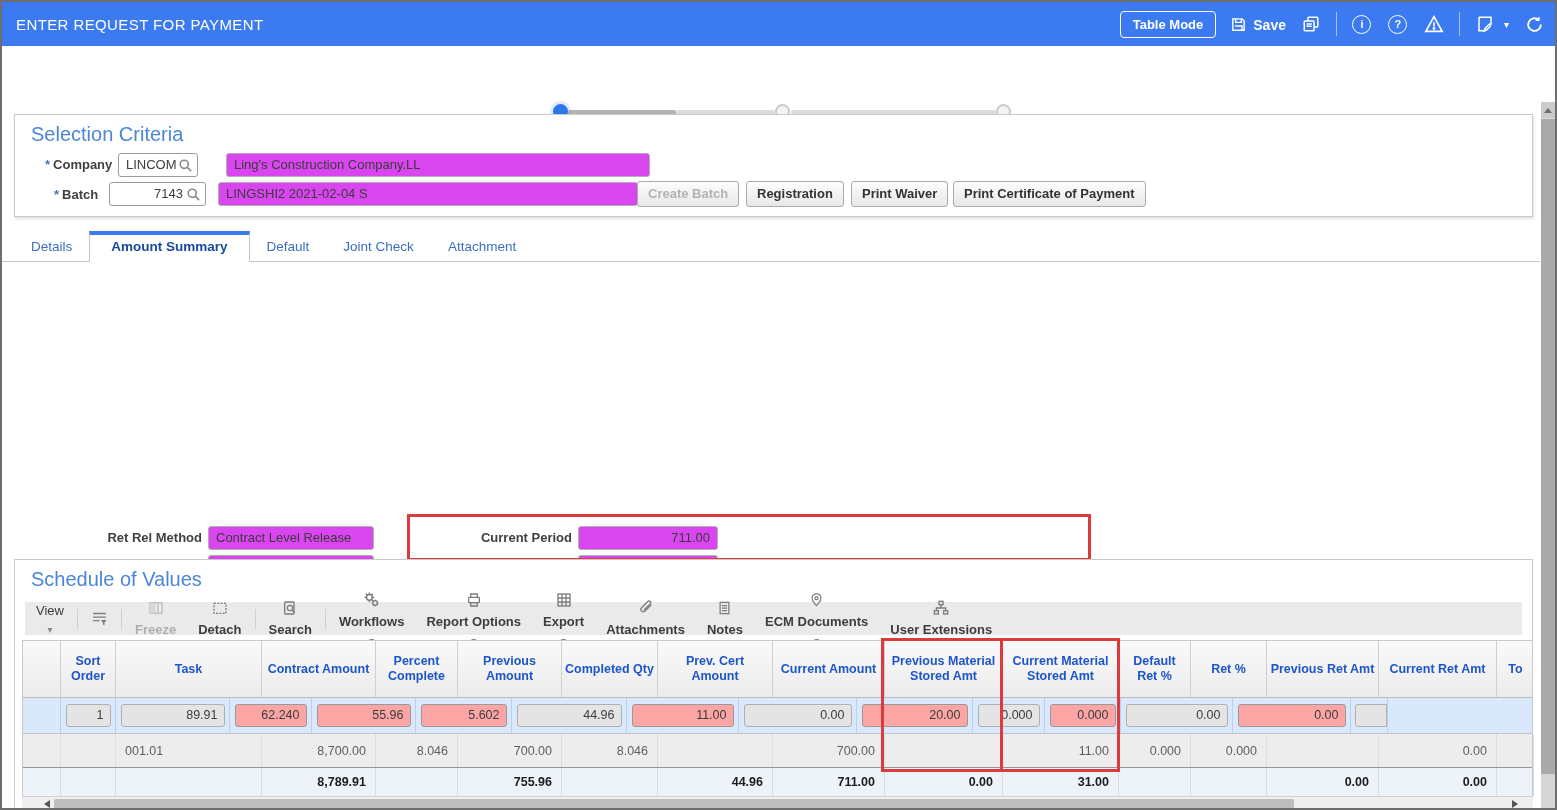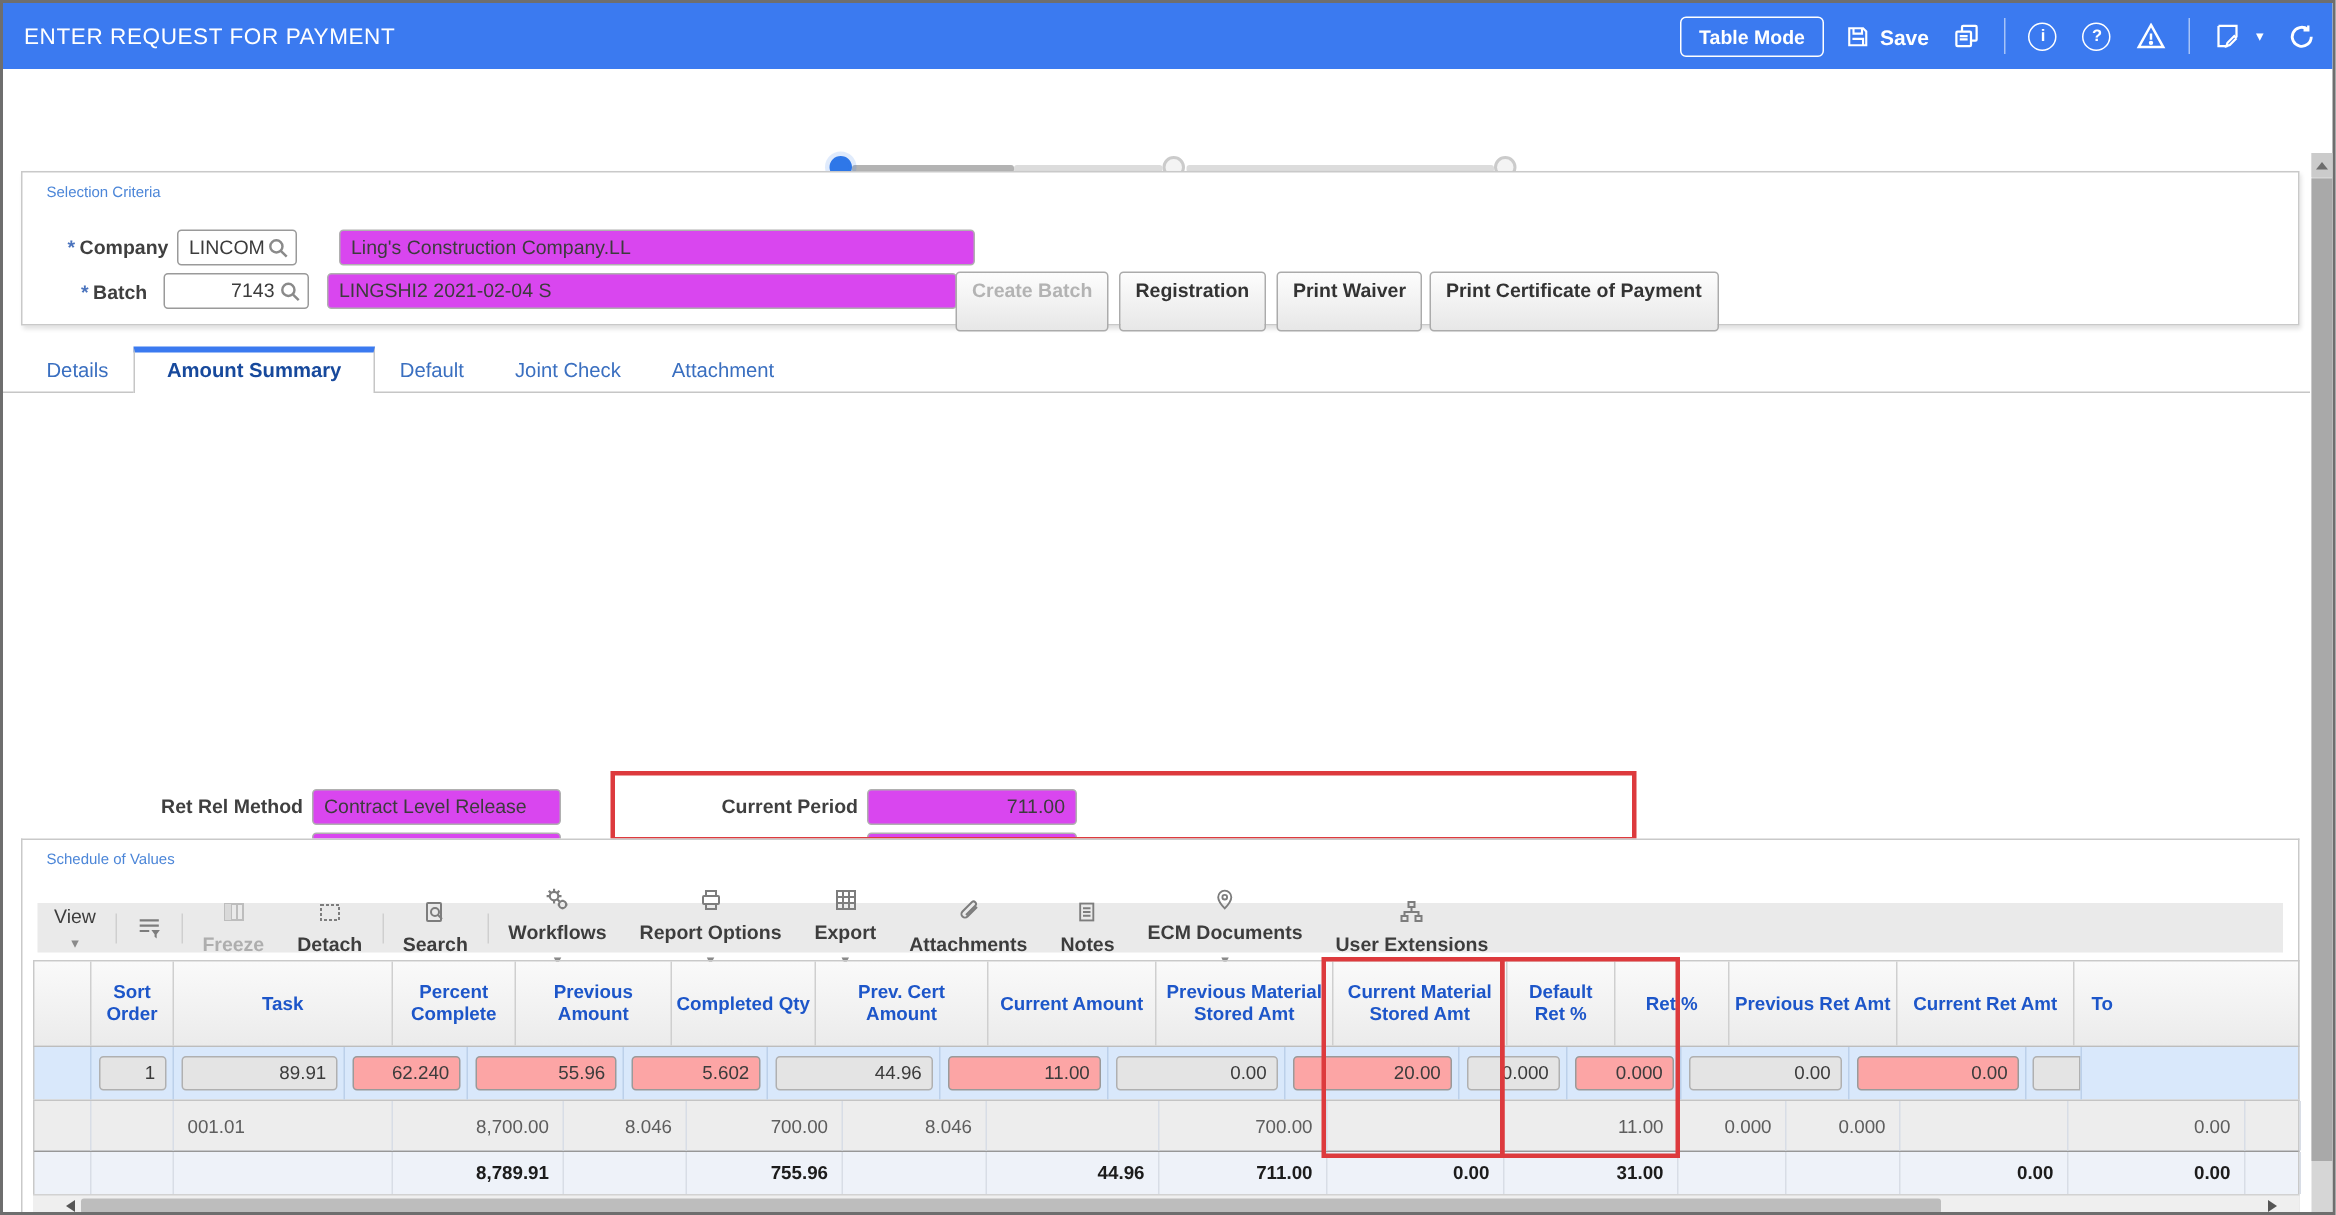--- a/index.html
+++ b/index.html
@@ -19,30 +19,30 @@
   
   .train{position:absolute;left:0;top:44px;width:1538px;height:64px;background:#fff;}
   .t-conn{position:absolute;top:64px;height:5px;background:#dcdcdc;border-radius:2px;}
   .t-conn.dark{background:#b3b3b3;}
   .t-dot{position:absolute;top:58px;width:15px;height:15px;border-radius:50%;background:#f4f4f4;border:2px solid #cbcbcb;box-sizing:border-box;}
   .t-dot.active{background:#2e77e8;border-color:#2e77e8;box-shadow:0 0 0 3px rgba(46,119,232,.15);}
   .t-lbl{position:absolute;top:83px;transform:translateX(-50%);font-size:13.5px;color:#3c66b0;white-space:nowrap;}
   .t-lbl.active{color:#1d50b5;font-weight:bold;}
   
   .selbox{position:absolute;left:12px;top:112px;width:1519px;height:103px;border:1px solid #c9c9c9;background:#fff;box-sizing:border-box;box-shadow:1px 2px 3px rgba(0,0,0,.12);}
-  .sec-title{color:#4c86d8;font-size:10px;}
+  .sec-title{color:#4c86d8;font-size:20px;}
   .selbox .sec-title{position:absolute;left:16px;top:8px;}
   .fl{position:absolute;font-size:13px;font-weight:bold;color:#3f3f3f;white-space:nowrap;}
   .req{color:#4a73bd;margin-right:3px;font-weight:bold;}
   .fbox{position:absolute;height:24px;border:1px solid #b0b0b0;border-radius:3px;background:#d946ef;color:#3c3c3c;
         font-size:13px;line-height:22px;padding:0 7px;box-sizing:border-box;overflow:hidden;white-space:nowrap;}
   .fbox.edit{background:#fff;border-color:#9a9a9a;}
   .fbox.num{text-align:right;}
   .lookup{position:absolute;top:4px;right:4px;width:15px;height:15px;}
-  .btn{position:absolute;height:40px;background:linear-gradient(#fdfdfd,#e7e7e7);border:1px solid #ababab;border-radius:3px;
+  .btn{position:absolute;height:26px;background:linear-gradient(#fdfdfd,#e7e7e7);border:1px solid #ababab;border-radius:3px;
        font-size:13px;font-weight:bold;color:#333;padding:0 10px;line-height:24px;text-align:center;cursor:pointer;box-sizing:border-box;white-space:nowrap;}
   .btn.disabled{color:#b3b3b3;cursor:default;}
   
   .tabbar{position:absolute;left:0;top:229px;width:1538px;height:31px;border-bottom:1px solid #c6c6c6;box-sizing:border-box;display:flex;align-items:flex-end;padding-left:12px;}
   .tab{font-size:13.5px;color:#3a6fc0;padding:7px 17px;cursor:pointer;}
   .tab.active{font-weight:bold;color:#17499c;background:#fff;border:1px solid #c6c6c6;border-bottom:none;border-top:4px solid #3b7af0;
               padding:4px 21px 8px 21px;margin-bottom:-1px;}
   
   .formarea{position:absolute;left:0;top:260px;width:1538px;height:297px;background:#fff;}
   .frow-lbl{position:absolute;font-size:13px;font-weight:bold;color:#3f3f3f;text-align:right;top:4px;white-space:nowrap;}
@@ -372,20 +372,21 @@
         <span>User Extensions</span>
       </div>
     </div>
   </div>
 
   <div class="grid">
     <div class="grow ghead">
       <div class="gc c0"></div>
       <div class="gc c1">Sort Order</div>
       <div class="gc c2">Task</div>
+      <div class="gc c3">Contract Amount</div>
       <div class="gc c4">Percent Complete</div>
       <div class="gc c5">Previous Amount</div>
       <div class="gc c6">Completed Qty</div>
       <div class="gc c7">Prev. Cert Amount</div>
       <div class="gc c8">Current Amount</div>
       <div class="gc c9">Previous Material Stored Amt</div>
       <div class="gc c10">Current Material Stored Amt</div>
       <div class="gc c11">Default Ret %</div>
       <div class="gc c12">Ret %</div>
       <div class="gc c13">Previous Ret Amt</div>

